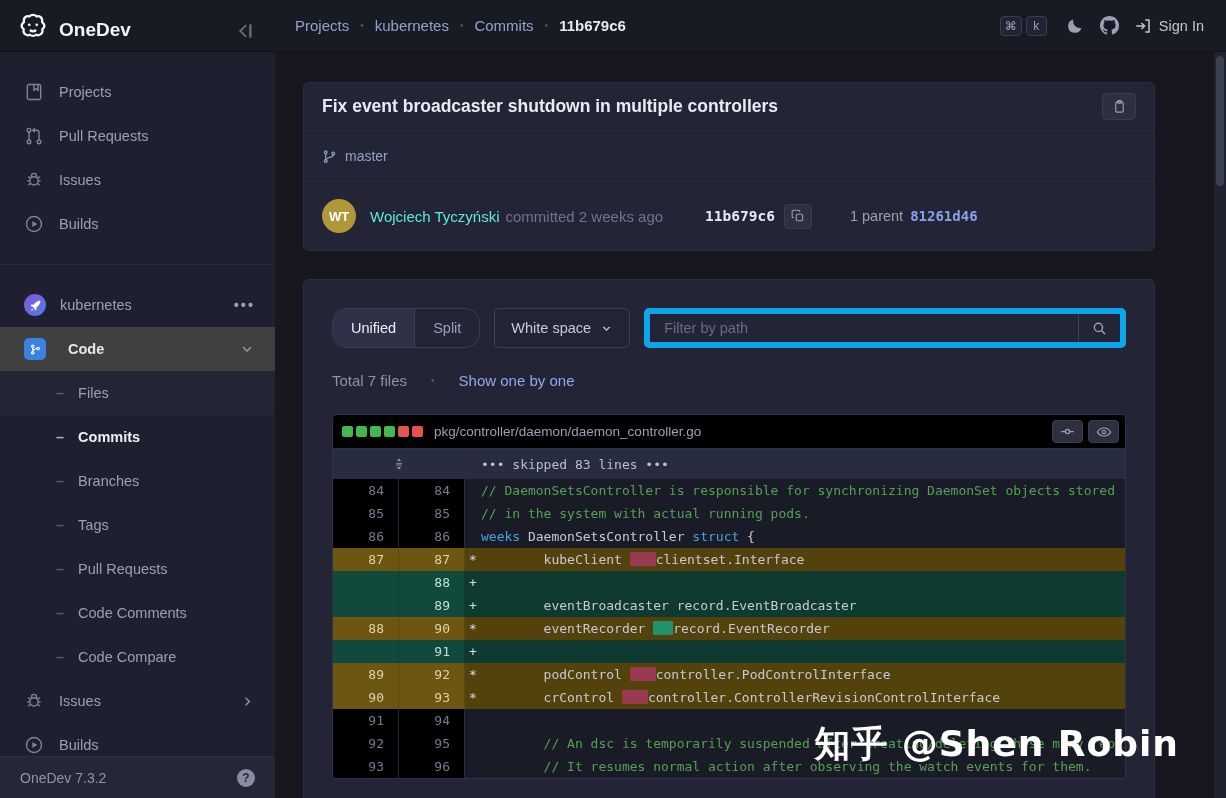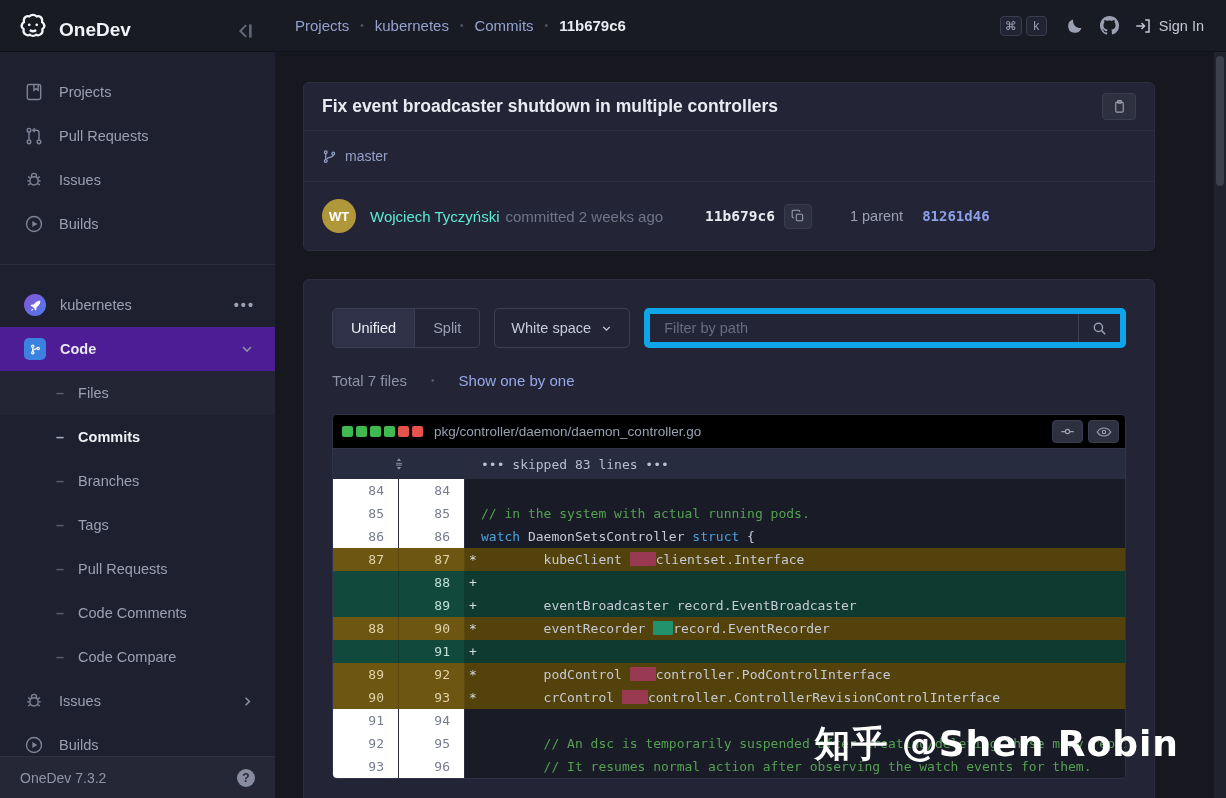--- a/index.html
+++ b/index.html
@@ -31,21 +31,21 @@
     background:#1e2030; padding-top:18px; z-index:20; }
   .side-item { height:44px; display:flex; align-items:center; padding:0 20px 0 24px;
     color:#9aa0b2; font-size:14.5px; cursor:pointer; }
   .side-item .s-icon { width:20px; height:20px; margin-right:15px; color:#7d8294; flex:none; }
   .side-divider { height:1px; background:#2a2c3c; margin-top:18px; }
   .project-row { margin-top:18px; }
   .proj-badge { width:22px; height:22px; border-radius:50%; margin-right:14px; flex:none;
     background:linear-gradient(135deg,#8a53d8 0%,#4a7de8 100%);
     display:flex; align-items:center; justify-content:center; color:#fff; }
   .ellipsis { margin-left:auto; letter-spacing:2px; color:#9aa0b2; font-weight:bold; }
-  .code-row { background:#4c1d95; }
+  .code-row { background:#404040;gap:8px; }
   .code-badge { width:22px; height:22px; border-radius:5px; background:#3b82e0; margin-right:14px;
     display:flex; align-items:center; justify-content:center; color:#fff; flex:none; }
   .code-row .lbl { color:#e6e8f0; font-weight:600; }
   .chev { margin-left:auto; color:#8e93a5; }
   .sub-item { padding-left:56px; }
   .sub-item .dash { color:#565b6e; margin-right:14px; font-weight:bold; }
   .sub-item.faint { background:#232534; }
   .sub-item.active .lbl { color:#eef0f5; font-weight:600; }
   .sub-item.active .dash { color:#a7aec6; }
   .side-footer { position:absolute; left:0; bottom:0; width:275px; height:42px;
@@ -70,25 +70,25 @@
   .meta-row { border-top:1px solid #2c2e3e; padding:17px 18px; display:flex; align-items:center; }
   .avatar { width:34px; height:34px; border-radius:50%; background:#b0983a; color:#fff;
     font-size:13px; font-weight:bold; display:flex; align-items:center; justify-content:center; flex:none; }
   .author { color:#5eead4; font-size:15px; margin-left:14px; }
   .committed { color:#70748a; font-size:15px; margin-left:6px; }
   .hash { color:#e8eaf0; font-family:"DejaVu Sans Mono",monospace; font-size:14.5px;
     font-weight:bold; margin-left:42px; }
   .hash-copy { width:28px; height:25px; margin-left:9px; }
   .parent-label { color:#9ca0b2; font-size:14.5px; margin-left:38px; }
   .parent-hash { color:#8aa0e8; font-family:"DejaVu Sans Mono",monospace; font-size:14px;
-    font-weight:bold; margin-left:19px; cursor:pointer; }
+    font-weight:bold; margin-left:7px; cursor:pointer; }
 
   .diff-card { margin-top:28px; padding:28px 28px 60px; min-height:540px; }
   .controls { display:flex; gap:14px; }
-  .segmented { display:flex; border:1px solid #3c3f52; border-radius:5px; overflow:hidden; height:40px; }
+  .segmented { display:flex; border:1px solid #3c3f52; border-radius:15px; overflow:hidden; height:40px; }
   .seg-btn { border:none; background:transparent; color:#9aa0b2; font-size:14.5px;
     padding:0 18px; cursor:pointer; font-family:inherit; }
   .seg-btn.active { background:#2e3147; color:#eceef4; }
   .seg-btn + .seg-btn { border-left:1px solid #3c3f52; }
   .ws-btn { height:40px; border:1px solid #3c3f52; border-radius:5px; background:transparent;
     color:#c7cbd8; font-size:14.5px; padding:0 16px; display:flex; align-items:center; gap:9px;
     cursor:pointer; font-family:inherit; }
   .filter-wrap { flex:1; height:40px; border:6px solid #0ea5e9; border-radius:5px;
     display:flex; overflow:hidden; }
   .filter-input { flex:1; background:transparent; border:none; outline:none; color:#c7cbd8;
@@ -107,21 +107,21 @@
     display:flex; align-items:center; padding:0 6px 0 9px; }
   .squares { display:flex; gap:3px; }
   .square { width:11px; height:11px; border-radius:2px; }
   .file-path { color:#9aa1b3; font-size:13.5px; margin-left:11px; flex:1; }
   .fh-btn { width:31px; height:23px; margin-left:5px; }
 
   .diff-table { font-family:"DejaVu Sans Mono",monospace; font-size:13px; }
   .diff-row { display:grid; grid-template-columns:66px 66px 1fr; height:23px; }
   .diff-row.skip { grid-template-columns:132px 1fr; height:30px; background:#272c3f; }
   .cell { display:flex; align-items:center; }
-  .num { justify-content:flex-end; padding-right:14px; color:#767b8e; background:#ffffff; }
+  .num { justify-content:flex-end; padding-right:14px; color:#767b8e; background:#000000; }
   .num.new { border-right:1px solid #2a2d40; }
   .num.old { border-right:1px solid #252836; }
   .code { background:#191b27; overflow:hidden; }
   .marker { width:16px; text-align:center; color:#d8dbe2; flex:none; }
   .code-text { white-space:pre; color:#c6cad4; }
   .tok-comment { color:#55a053; }
   .tok-keyword { color:#4ba0dd; }
   .tok-plain { color:#c6cad4; }
   .blk { display:inline-block; height:14px; vertical-align:-2px; border-radius:1px; }
   .del-block { width:26px; background:#9a3a52; }
@@ -446,35 +446,39 @@
               </svg>
             </div>
             <div class="cell code">
               <span class="marker"></span>
               <span class="skip-text">••• skipped 83 lines •••</span>
             </div>
           </div>
           <div class="diff-row ctx">
             <div class="cell num old">84</div>
             <div class="cell num new">84</div>
+            <div class="cell code">
+              <span class="marker"></span>
+              <span class="code-text"><span class="tok-comment">// DaemonSetsController is responsible for synchronizing DaemonSet objects stored</span></span>
+            </div>
           </div>
           <div class="diff-row ctx">
             <div class="cell num old">85</div>
             <div class="cell num new">85</div>
             <div class="cell code">
               <span class="marker"></span>
               <span class="code-text"><span class="tok-comment">// in the system with actual running pods.</span></span>
             </div>
           </div>
           <div class="diff-row ctx">
             <div class="cell num old">86</div>
             <div class="cell num new">86</div>
             <div class="cell code">
               <span class="marker"></span>
-              <span class="code-text"><span class="tok-keyword">watch</span><span class="tok-plain"> DaemonSetsController </span><span class="tok-keyword">struct</span><span class="tok-plain"> {</span></span>
+              <span class="code-text"><span class="tok-keyword">weeks</span><span class="tok-plain"> DaemonSetsController </span><span class="tok-keyword">struct</span><span class="tok-plain"> {</span></span>
             </div>
           </div>
           <div class="diff-row mod">
             <div class="cell num old">87</div>
             <div class="cell num new">87</div>
             <div class="cell code">
               <span class="marker">*</span>
               <span class="code-text"><span class="tok-plain">        kubeClient </span><span class="blk del-block"></span><span class="tok-plain">clientset.Interface</span></span>
             </div>
           </div>

